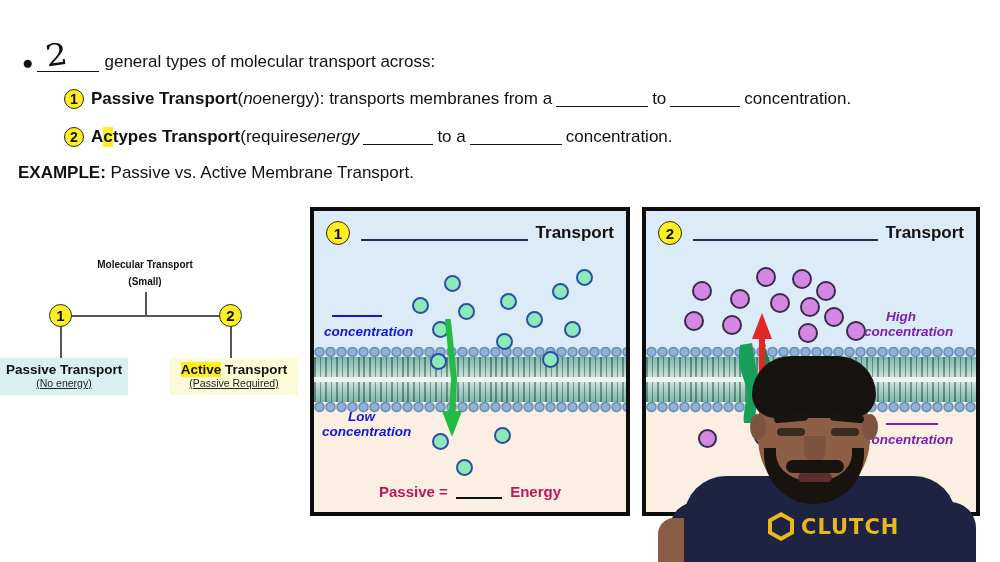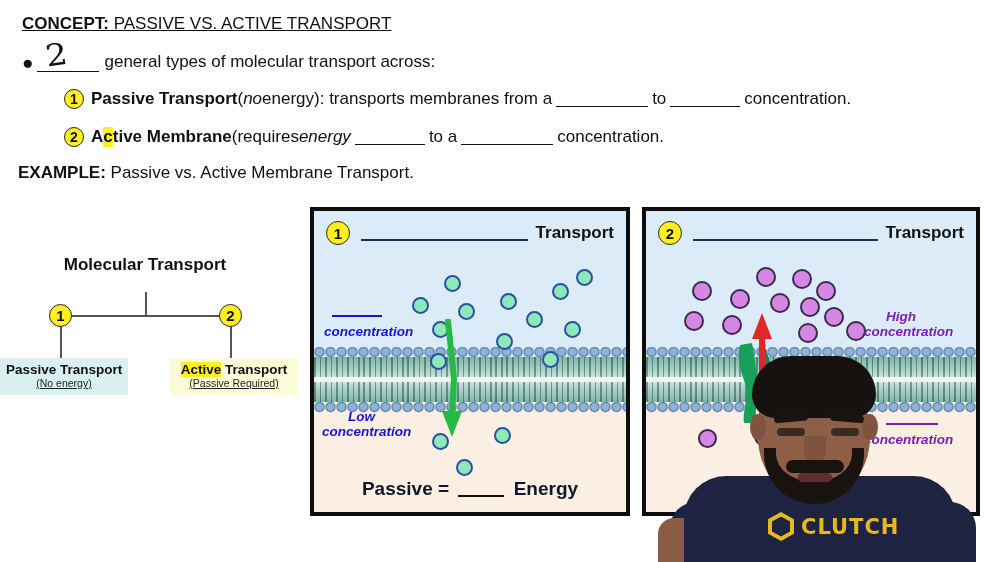--- a/index.html
+++ b/index.html
@@ -65,21 +65,21 @@
 
   .example-line {
     position: absolute; left: 18px; top: 163px;
     font-size: 17px; color: #111; white-space: nowrap;
   }
 
   
   .tree { position: absolute; left: 0px; top: 250px; width: 300px; height: 145px; }
   .tree-title {
     position: absolute; left: 0; top: 6px; width: 290px; text-align: center;
-    font-weight: bold; font-size: 17px; color: #111; line-height: 17px;
+    font-weight: bold; font-size: 10px; color: #111; line-height: 17px;
   }
   .tree-line { position: absolute; background: #555; }
   .tree-node {
     position: absolute; width: 23px; height: 23px; border-radius: 50%;
     background: #ffee22; border: 1.6px solid #2b2b16;
     display: flex; align-items: center; justify-content: center;
     font-weight: bold; font-size: 15px; color: #111;
   }
   .tree-box {
     position: absolute; padding: 4px 6px 5px 6px; text-align: center;
@@ -146,21 +146,21 @@
   .conc-purple { color: #7b1fb0; }
   .conc-blank-blue {
     position: absolute; border-bottom: 2.5px solid #1616d0; height: 2px;
   }
   .conc-blank-purple {
     position: absolute; border-bottom: 2.5px solid #7b1fb0; height: 2px;
   }
 
   .bottom-caption {
     position: absolute; left: 0; right: 0; bottom: 12px;
-    text-align: center; font-weight: bold; font-size: 19px; color: #0f172a;
+    text-align: center; font-weight: bold; font-size: 15px; color: #be185d;
   }
   .cap-blank {
     display: inline-block; width: 46px; border-bottom: 2px solid #111;
     height: 14px; vertical-align: -2px; margin: 0 4px;
   }
 
   
   .channel { position: absolute; }
 
   
@@ -229,23 +229,20 @@
   .logotext {
     font-family: "DejaVu Sans", sans-serif; font-weight: bold;
     font-size: 21px; color: #e8b81c; letter-spacing: 1px;
   }
 </style>
 </head>
 <body>
 
 <div id="root">
 
-  <div class="concept-line">
-    <span class="lbl">CONCEPT:</span><span class="ttl"> PASSIVE VS. ACTIVE TRANSPORT</span>
-  </div>
 
   <div class="bullet-line">
     <span class="dot">●</span>
     <span class="hand-blank">
       <span class="hand-2">2</span>
     </span>
     <span>general types of molecular transport across </span>
     <span>:</span>
   </div>
 
@@ -258,36 +255,37 @@
     <span class="blank b-long"></span>
     <span> to </span>
     <span class="blank b-med"></span>
     <span> concentration.</span>
   </div>
 
   <div class="num-line n2">
     <span class="circnum">2</span>
     <span class="bold">A</span>
       <span class="bold hl">c</span>
-      <span class="bold">tive Membrane</span>
+      <span class="bold">types Transport</span>
     <span> (requires </span>
     <span class="ital">energy</span>
     <span class="blank b-med"></span>
     <span> to a </span>
     <span class="blank b-long"></span>
     <span> concentration.</span>
   </div>
 
   <div class="example-line">
     <span class="bold">EXAMPLE:</span><span> Passive vs. Active Membrane Transport.</span>
   </div>
 
   <div class="tree">
     <div class="tree-title">
       <div>Molecular Transport</div>
+      <div>(Small)</div>
     </div>
     <div class="tree-line" style="left:145px; top:42px; width:2px; height:24px;"></div>
     <div class="tree-line" style="left:60px; top:65px; width:172px; height:2px;"></div>
     <div class="tree-line" style="left:60px; top:66px; width:2px; height:42px;"></div>
     <div class="tree-line" style="left:230px; top:66px; width:2px; height:42px;"></div>
     <div class="tree-node" style="left:49px; top:54px;">1</div>
     <div class="tree-node" style="left:219px; top:54px;">2</div>
 
     <div class="tree-box box-passive">
       <div class="tb-title">Passive Transport</div>

